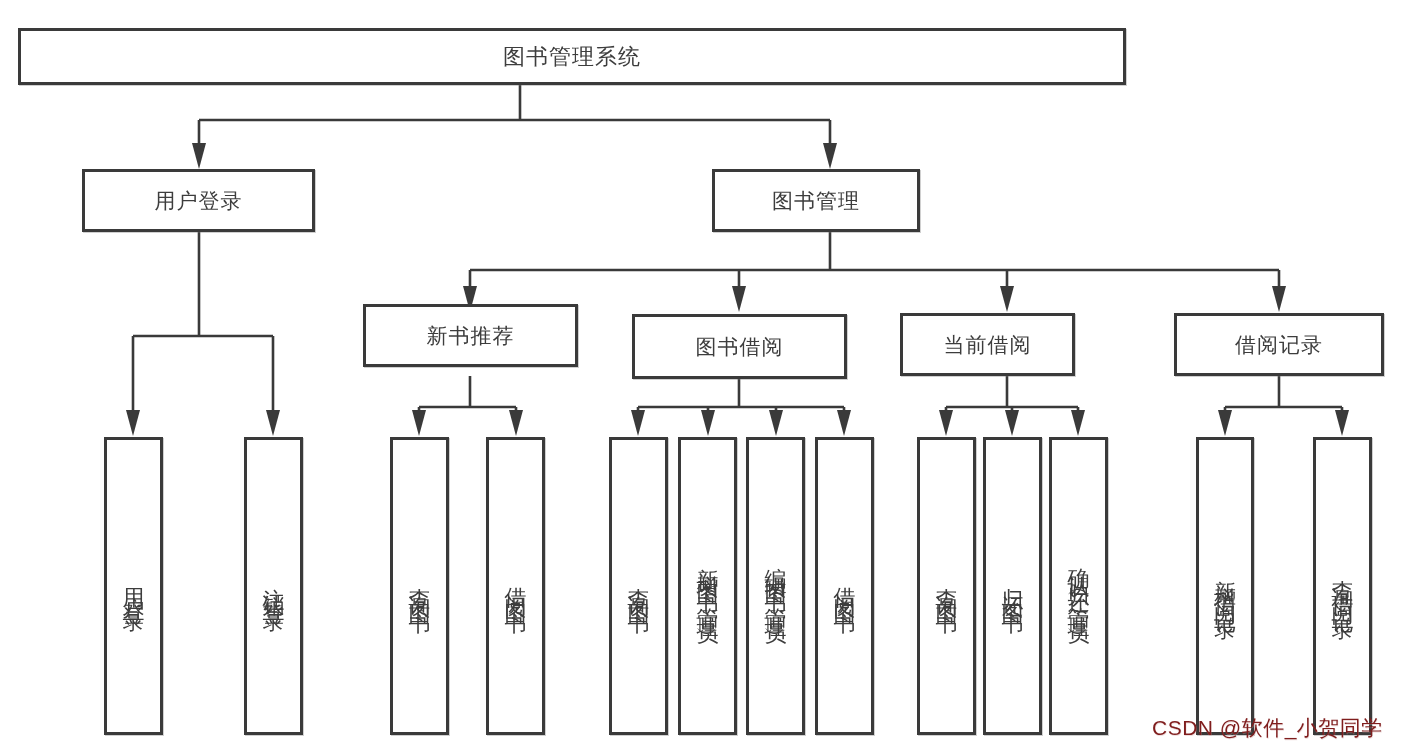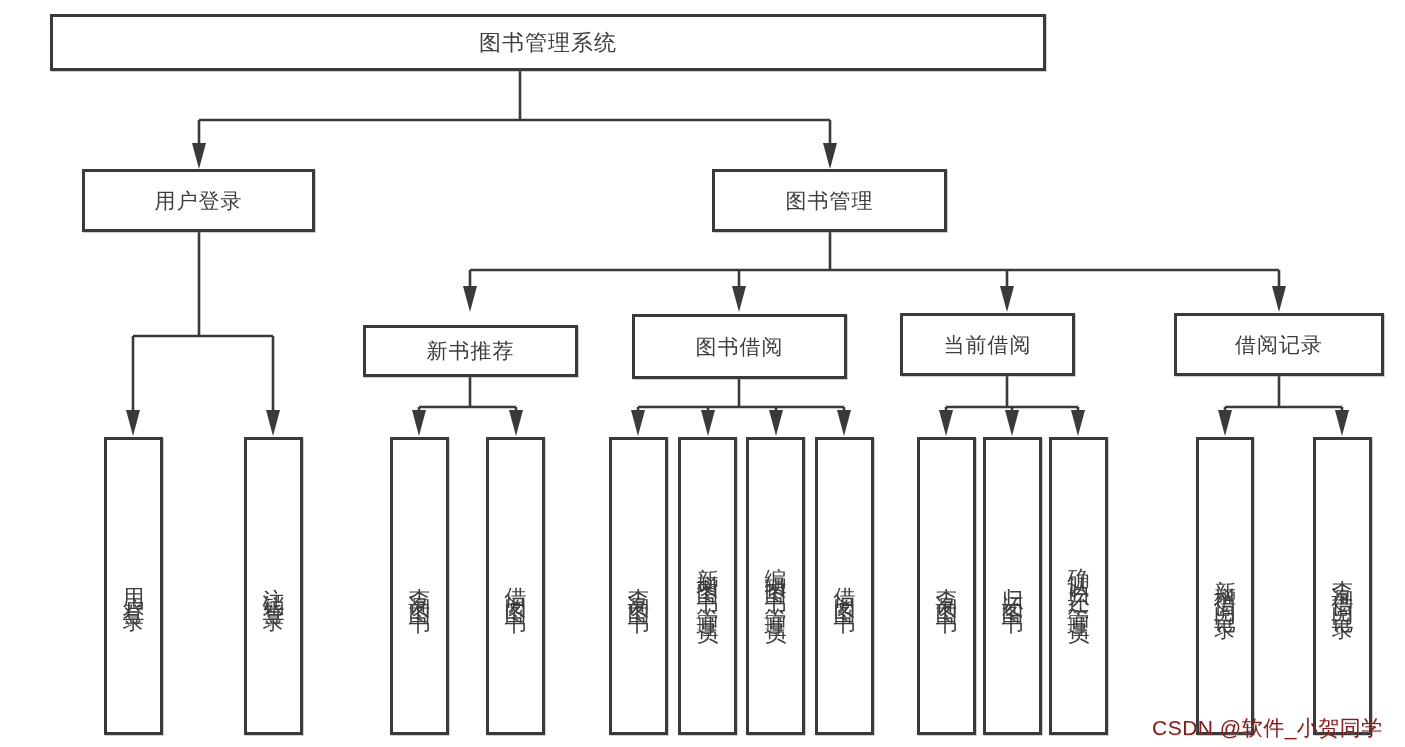--- a/index.html
+++ b/index.html
@@ -97,32 +97,32 @@
       <polygon points="769,410 783,410 776,436"></polygon>
       <polygon points="837,410 851,410 844,436"></polygon>
       <polygon points="939,410 953,410 946,436"></polygon>
       <polygon points="1005,410 1019,410 1012,436"></polygon>
       <polygon points="1071,410 1085,410 1078,436"></polygon>
       <polygon points="1218,410 1232,410 1225,436"></polygon>
       <polygon points="1335,410 1349,410 1342,436"></polygon>
     </g>
   </svg>
 
-  <div class="node h root" style="left:18px; top:14px; width:996px; height:57px;margin-left:32px;">
+  <div class="node h root" style="left:18px; top:28px; width:1108px; height:57px;">
     <span>图书管理系统</span>
   </div>
 
   <div class="node h" style="left:82px; top:169px; width:233px; height:63px;">
     <span>用户登录</span>
   </div>
-  <div class="node h" style="left:712px; top:169px; width:235px; height:63px;">
+  <div class="node h" style="left:712px; top:169px; width:208px; height:63px;">
     <span>图书管理</span>
   </div>
 
-  <div class="node h" style="left:363px; top:325px; width:215px; height:52px;text-align:right;">
+  <div class="node h" style="left:363px; top:304px; width:215px; height:63px;text-align:right;">
     <span>新书推荐</span>
   </div>
   <div class="node h" style="left:632px; top:314px; width:215px; height:65px;">
     <span>图书借阅</span>
   </div>
   <div class="node h" style="left:900px; top:313px; width:175px; height:63px;">
     <span>当前借阅</span>
   </div>
   <div class="node h" style="left:1174px; top:313px; width:210px; height:63px;">
     <span>借阅记录</span>

